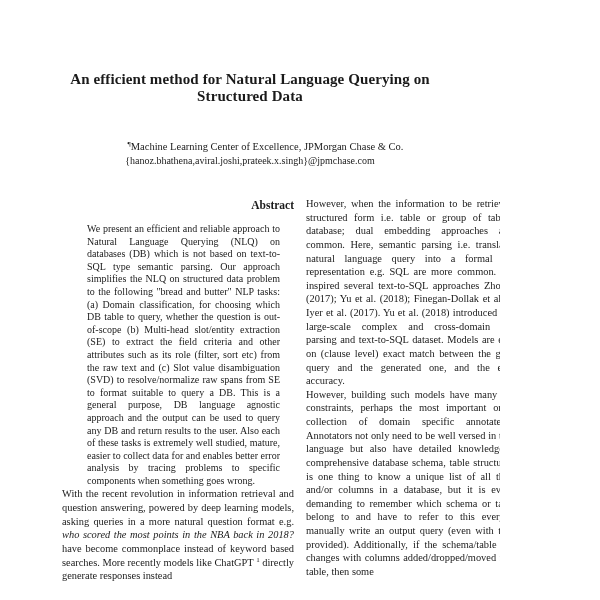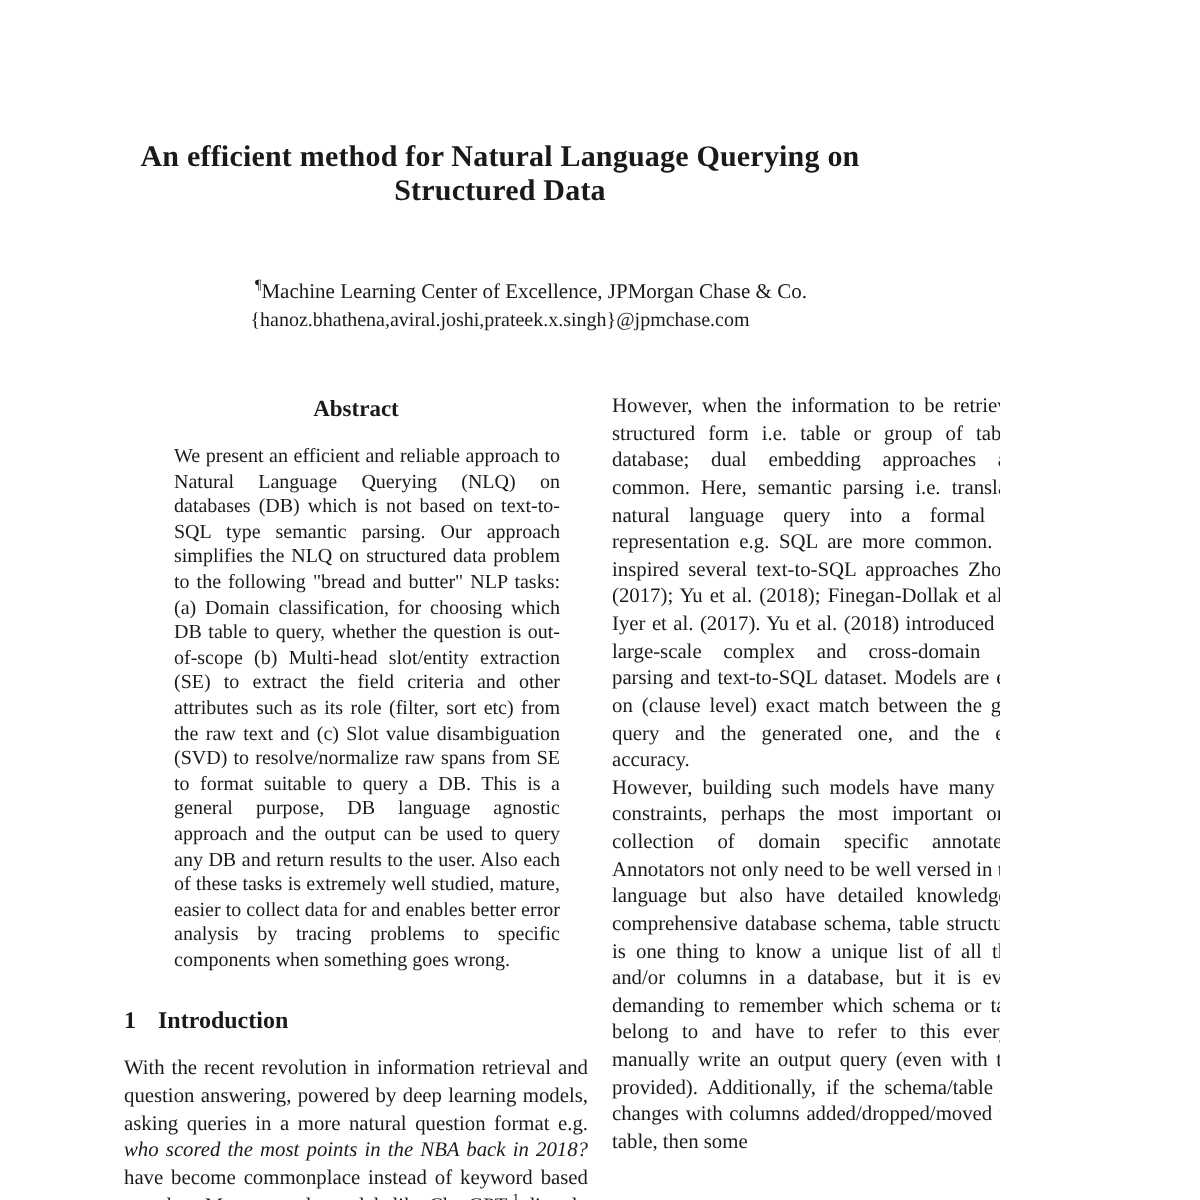--- a/index.html
+++ b/index.html
@@ -43,21 +43,21 @@
     font-size: 10px;
   }
   .columns {
     position: absolute; top: 197px; left: 62px;
     width: 476px; height: 403px;
     display: flex; gap: 12px;
     overflow: hidden;
   }
   .col { width: 232px; overflow: hidden; }
   .abstract-heading {
-    text-align: center;
+    text-align: right;
     font-weight: bold; font-size: 11.5px;
     margin: 2px 0 12px 0;
   }
   .abstract-body {
     margin: 0 14px 0 25px;
     font-size: 10px; line-height: 1.26;
     text-align: justify;
   }
   .section-heading {
     font-size: 12px; font-weight: bold;
@@ -83,23 +83,20 @@
   <div class="affiliation"><sup>¶</sup><span>Machine Learning Center of Excellence, JPMorgan Chase &amp; Co.</span></div>
 
   <div class="email">{hanoz.bhathena,aviral.joshi,prateek.x.singh}@jpmchase.com</div>
 
   <div class="columns">
 
     <div class="col">
       <div class="abstract-heading">Abstract</div>
       <p class="abstract-body">We present an efficient and reliable approach to Natural Language Querying (NLQ) on databases (DB) which is not based on text-to-SQL type semantic parsing. Our approach simplifies the NLQ on structured data problem to the following "bread and butter" NLP tasks: (a) Domain classification, for choosing which DB table to query, whether the question is out-of-scope (b) Multi-head slot/entity extraction (SE) to extract the field criteria and other attributes such as its role (filter, sort etc) from the raw text and (c) Slot value disambiguation (SVD) to resolve/normalize raw spans from SE to format suitable to query a DB. This is a general purpose, DB language agnostic approach and the output can be used to query any DB and return results to the user. Also each of these tasks is extremely well studied, mature, easier to collect data for and enables better error analysis by tracing problems to specific components when something goes wrong.</p>
 
-      <div class="section-heading">
-        <span class="sec-num">1</span><span>Introduction</span>
-      </div>
 
       <p class="body-par"><span>With the recent revolution in information retrieval and question answering, powered by deep learning models, asking queries in a more natural question format e.g. </span><span class="it">who scored the most points in the NBA back in 2018?</span><span> have become commonplace instead of keyword based searches. More recently models like ChatGPT </span><sup class="fnmark">1</sup><span> directly generate responses instead</span></p>
     </div>
 
     <div class="col">
       <p class="body-par"><span>However, when the information to be retrieved is in structured form i.e. table or group of tables in a database; dual embedding approaches are less common. Here, semantic parsing i.e. translating the natural language query into a formal meaning representation e.g. SQL are more common. This has inspired several text-to-SQL approaches Zhong et al. (2017); Yu et al. (2018); Finegan-Dollak et al. (2018); Iyer et al. (2017). Yu et al. (2018) introduced </span><span class="it">Spider</span><span>, a large-scale complex and cross-domain semantic parsing and text-to-SQL dataset. Models are evaluated on (clause level) exact match between the gold SQL query and the generated one, and the execution accuracy.</span></p>
       <p class="body-par">However, building such models have many practical constraints, perhaps the most important one being collection of domain specific annotated data. Annotators not only need to be well versed in the query language but also have detailed knowledge of the comprehensive database schema, table structure etc. It is one thing to know a unique list of all the tables and/or columns in a database, but it is even more demanding to remember which schema or table they belong to and have to refer to this everytime to manually write an output query (even with templates provided). Additionally, if the schema/table structure changes with columns added/dropped/moved from one table, then some</p>
     </div>
 
   </div>

